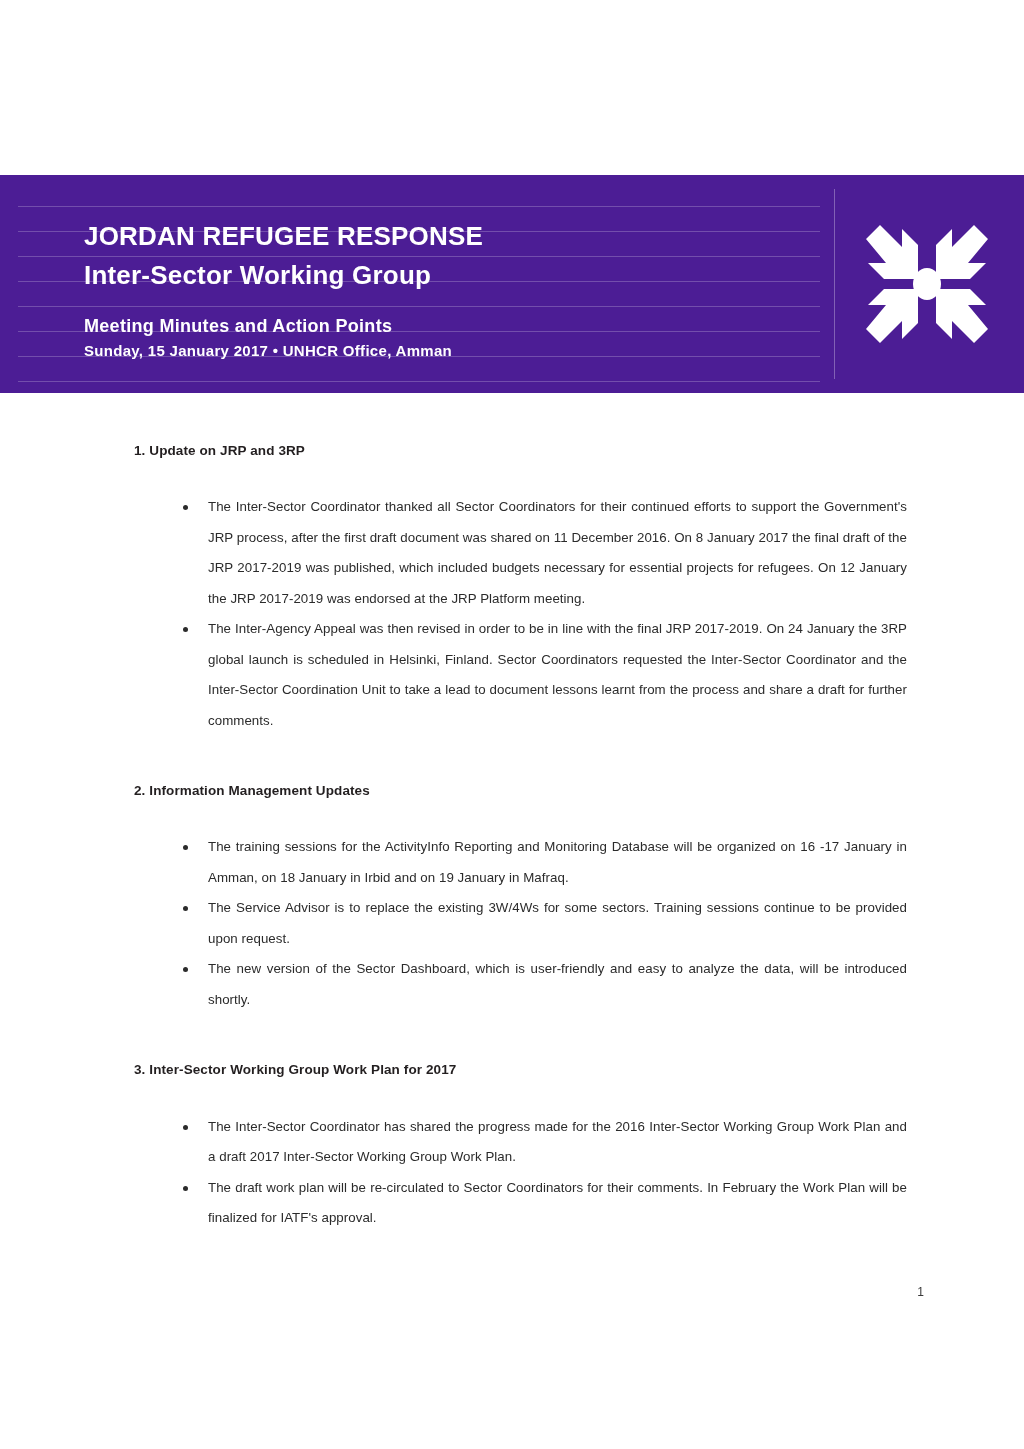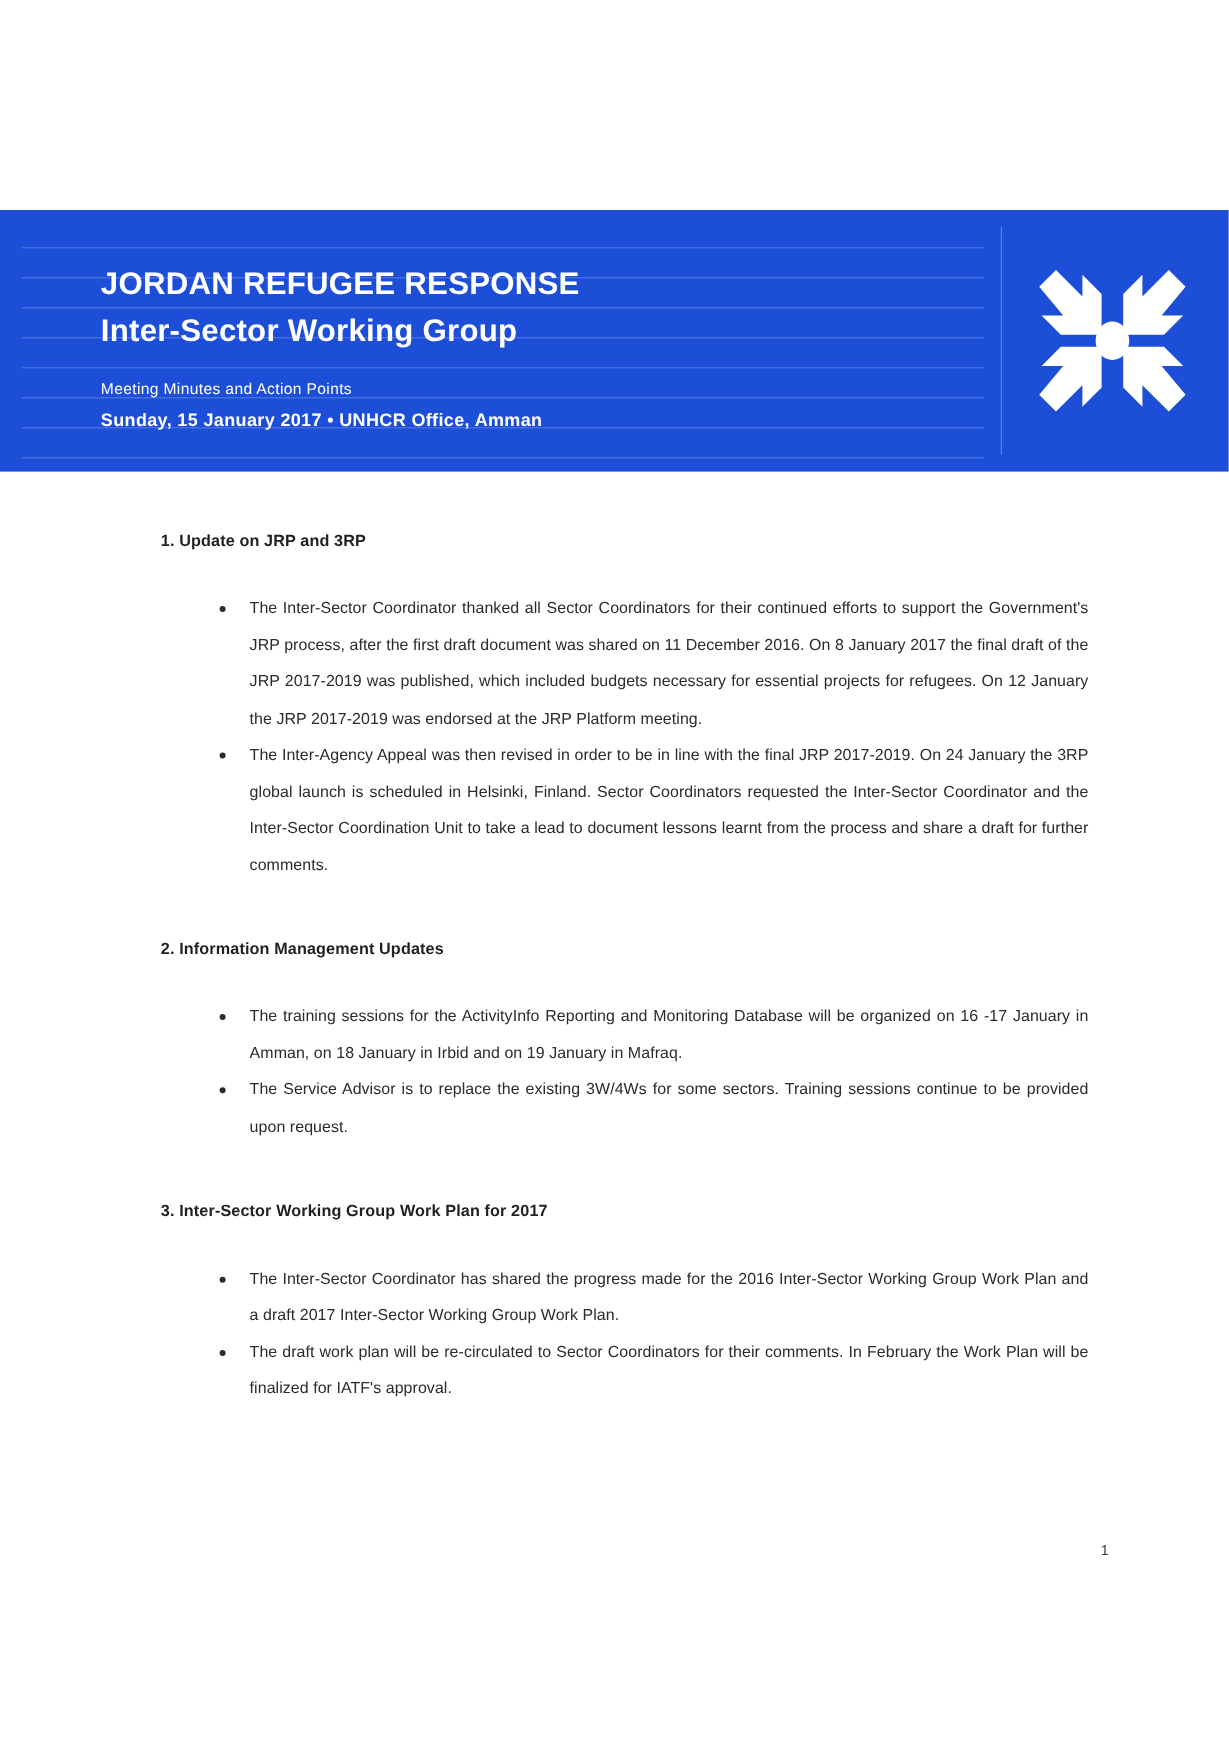--- a/index.html
+++ b/index.html
@@ -17,21 +17,21 @@
     overflow: hidden;
   }
 
   
   .banner {
     position: absolute;
     left: 0;
     top: 175px;
     width: 1024px;
     height: 218px;
-    background: #1d4ed8;
+    background: #4c1d95;
     overflow: hidden;
   }
   .banner-rules {
     position: absolute;
     left: 18px;
     top: 0;
     width: 802px;
     height: 100%;
     pointer-events: none;
   }
@@ -75,22 +75,22 @@
     font-weight: bold;
     color: #ffffff;
     letter-spacing: 0.2px;
     line-height: 1;
     white-space: nowrap;
   }
   .banner-meta-1 {
     position: absolute;
     left: 0;
     top: 142px;
-    font-size: 13px;
-    font-weight: normal;
+    font-size: 18px;
+    font-weight: bold;
     color: #ffffff;
     letter-spacing: 0.3px;
     line-height: 1;
     white-space: nowrap;
   }
   .banner-meta-2 {
     position: absolute;
     left: 0;
     top: 168px;
     font-size: 15px;
@@ -228,20 +228,21 @@
     </ul>
   </div>
 
   <div class="section">
     <div class="sp-list-to-head"></div>
     <h2 class="section-heading">2. Information Management Updates</h2>
     <div class="sp-head-to-list"></div>
     <ul class="bullets">
       <li class="no-justify">The training sessions for the ActivityInfo Reporting and Monitoring Database will be organized on 16 -17 January in Amman, on 18 January in Irbid and on 19 January in Mafraq.</li>
       <li class="no-justify">The Service Advisor is to replace the existing 3W/4Ws for some sectors. Training sessions continue to be provided upon request.</li>
+      <li class="no-justify">The new version of the Sector Dashboard, which is user-friendly and easy to analyze the data, will be introduced shortly.</li>
     </ul>
   </div>
 
   <div class="section">
     <div class="sp-list-to-head"></div>
     <h2 class="section-heading">3. Inter-Sector Working Group Work Plan for 2017</h2>
     <div class="sp-head-to-list"></div>
     <ul class="bullets">
       <li>The Inter-Sector Coordinator has shared the progress made for the 2016 Inter-Sector Working Group Work Plan and a draft 2017 Inter-Sector Working Group Work Plan.</li>
       <li class="no-justify">The draft work plan will be re-circulated to Sector Coordinators for their comments. In February the Work Plan will be finalized for IATF's approval.</li>

